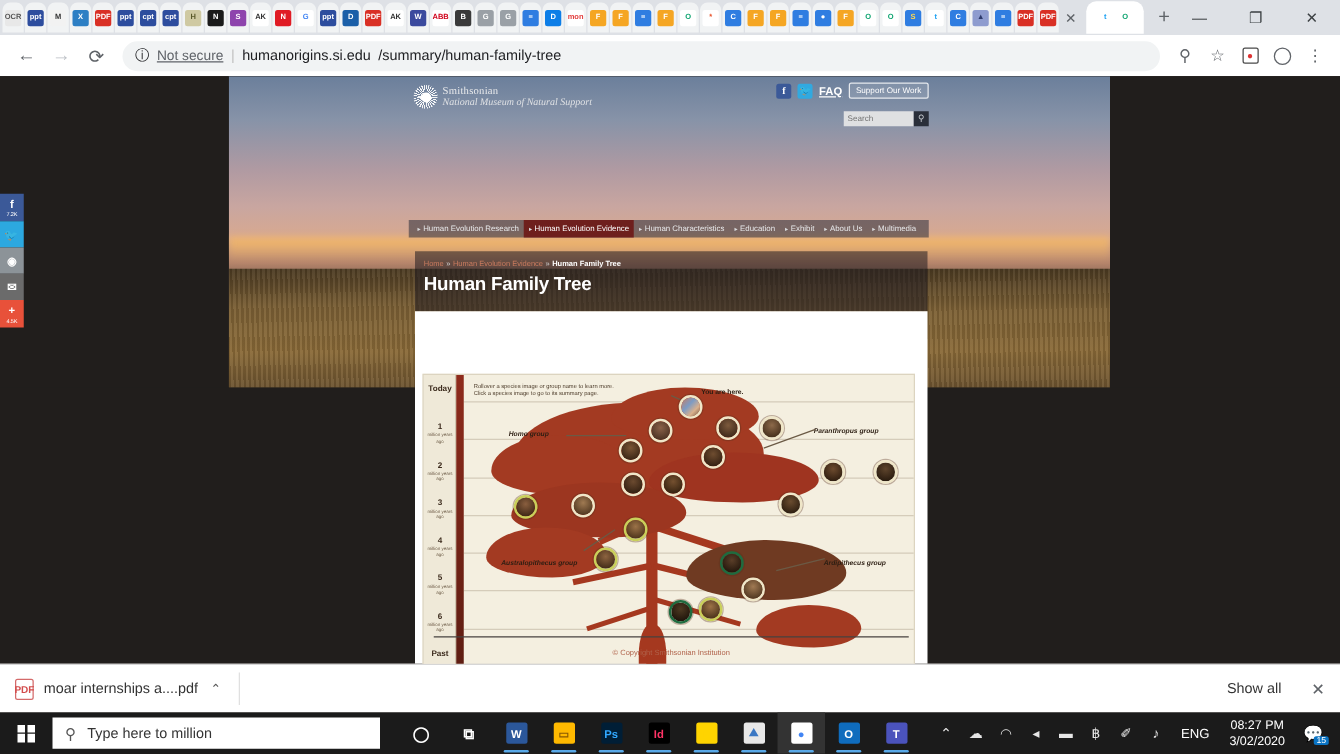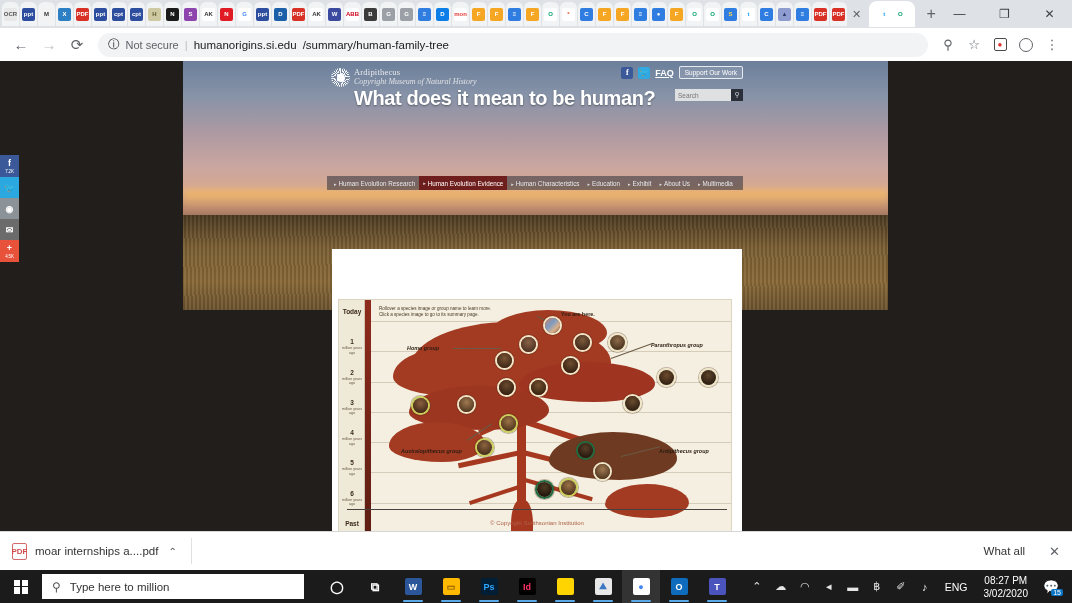--- a/index.html
+++ b/index.html
@@ -49,21 +49,21 @@
   }
   .navbtn { width:26px; height:26px; display:flex; align-items:center;
             justify-content:center; color:#5f6368; font-size:15px;
             border-radius:50%; cursor:pointer; }
   .navbtn.disabled { color:#bdc1c6; }
   .omnibox {
     flex:1; height:24px; background:#f1f3f4; border-radius:13px;
     display:flex; align-items:center; padding:0 10px; margin:0 6px;
     font-size:11.5px; color:#202124; gap:6px; cursor:text;
   }
-  .notsecure { color:#5f6368; font-size:11px; }
+  .notsecure { color:#5f6368; font-size:11px;text-decoration:underline; }
   .vsep { color:#c0c0c0; }
   .urltext { color:#202124; font-size:11.5px; }
   .tbicon { width:24px; height:24px; display:flex; align-items:center;
             justify-content:center; color:#5f6368; font-size:13px; cursor:pointer; }
 
   
   .viewport { position:absolute; left:0; top:61px; width:1072px; height:470px;
               background:#201d1b; overflow:hidden; }
   .bgphoto { position:absolute; left:183px; top:0; width:705px; height:249px; }
   .sky {
@@ -471,24 +471,23 @@
           <div class="sico">+</div>
           <div class="scount">4.5K</div>
         </div>
       </div>
 
     <div class="siteheader">
       <div class="smith-logo">
         <div class="sun"></div>
       </div>
       <div class="smithtxt">
-        <div class="l1">Ardipithecus</div>
-        <div class="l2">Copyright Museum of Natural History</div>
-      </div>
-      <div class="tagline">What does it mean to be human?</div>
+        <div class="l1">Smithsonian</div>
+        <div class="l2">National Museum of Natural Support</div>
+      </div>
       <div class="hdr-right">
         <div class="sq fb">f</div>
         <div class="sq tw">🐦</div>
         <div class="faqlink">FAQ</div>
         <div class="supportbtn">Support Our Work</div>
       </div>
       <div class="searchwrap">
         <input class="searchinput" placeholder="Search" style="">
         <div class="searchbtn">⚲</div>
       </div>
@@ -501,20 +500,24 @@
           <span>Human Evolution Evidence</span>
         </div>
         <div class="navitem"><span class="dot">▸</span><span>Human Characteristics</span></div>
         <div class="navitem"><span class="dot">▸</span><span>Education</span></div>
         <div class="navitem"><span class="dot">▸</span><span>Exhibit</span></div>
         <div class="navitem"><span class="dot">▸</span><span>About Us</span></div>
         <div class="navitem"><span class="dot">▸</span><span>Multimedia</span></div>
       </div>
 
     <div class="panel">
+      <div class="panelhead">
+        <div class="crumbs" id="breadcrumb"><a>Home</a><span class="sep">»</span><a>Human Evolution Evidence</a><span class="sep">»</span><span class="cur">Human Family Tree</span></div>
+        <div class="pagetitle">Human Family Tree</div>
+      </div>
       <div class="panelbody">
 
         <div class="info">
 
           <div class="axis" id="axis-col">
               <div class="tick" style="top: 8px;">
                 <div class="big">Today</div>
               </div>
               <div class="tick" style="top: 38.2857px;">
                 <div class="big">1</div>
@@ -673,21 +676,21 @@
 
   </div>
 
   <div class="dlbar">
     <div class="dlitem">
       <div class="pdficon">PDF</div>
       <div class="dlname">moar internships a....pdf</div>
     </div>
     <div class="dlcaret">⌃</div>
     <div class="dlsep"></div>
-    <div class="showall">What all</div>
+    <div class="showall">Show all</div>
     <div class="dlclose">✕</div>
   </div>
 
   <div class="taskbar">
     <div class="startbtn">
       <div class="winlogo">
         <i></i>
           <i></i>
           <i></i>
           <i></i>

